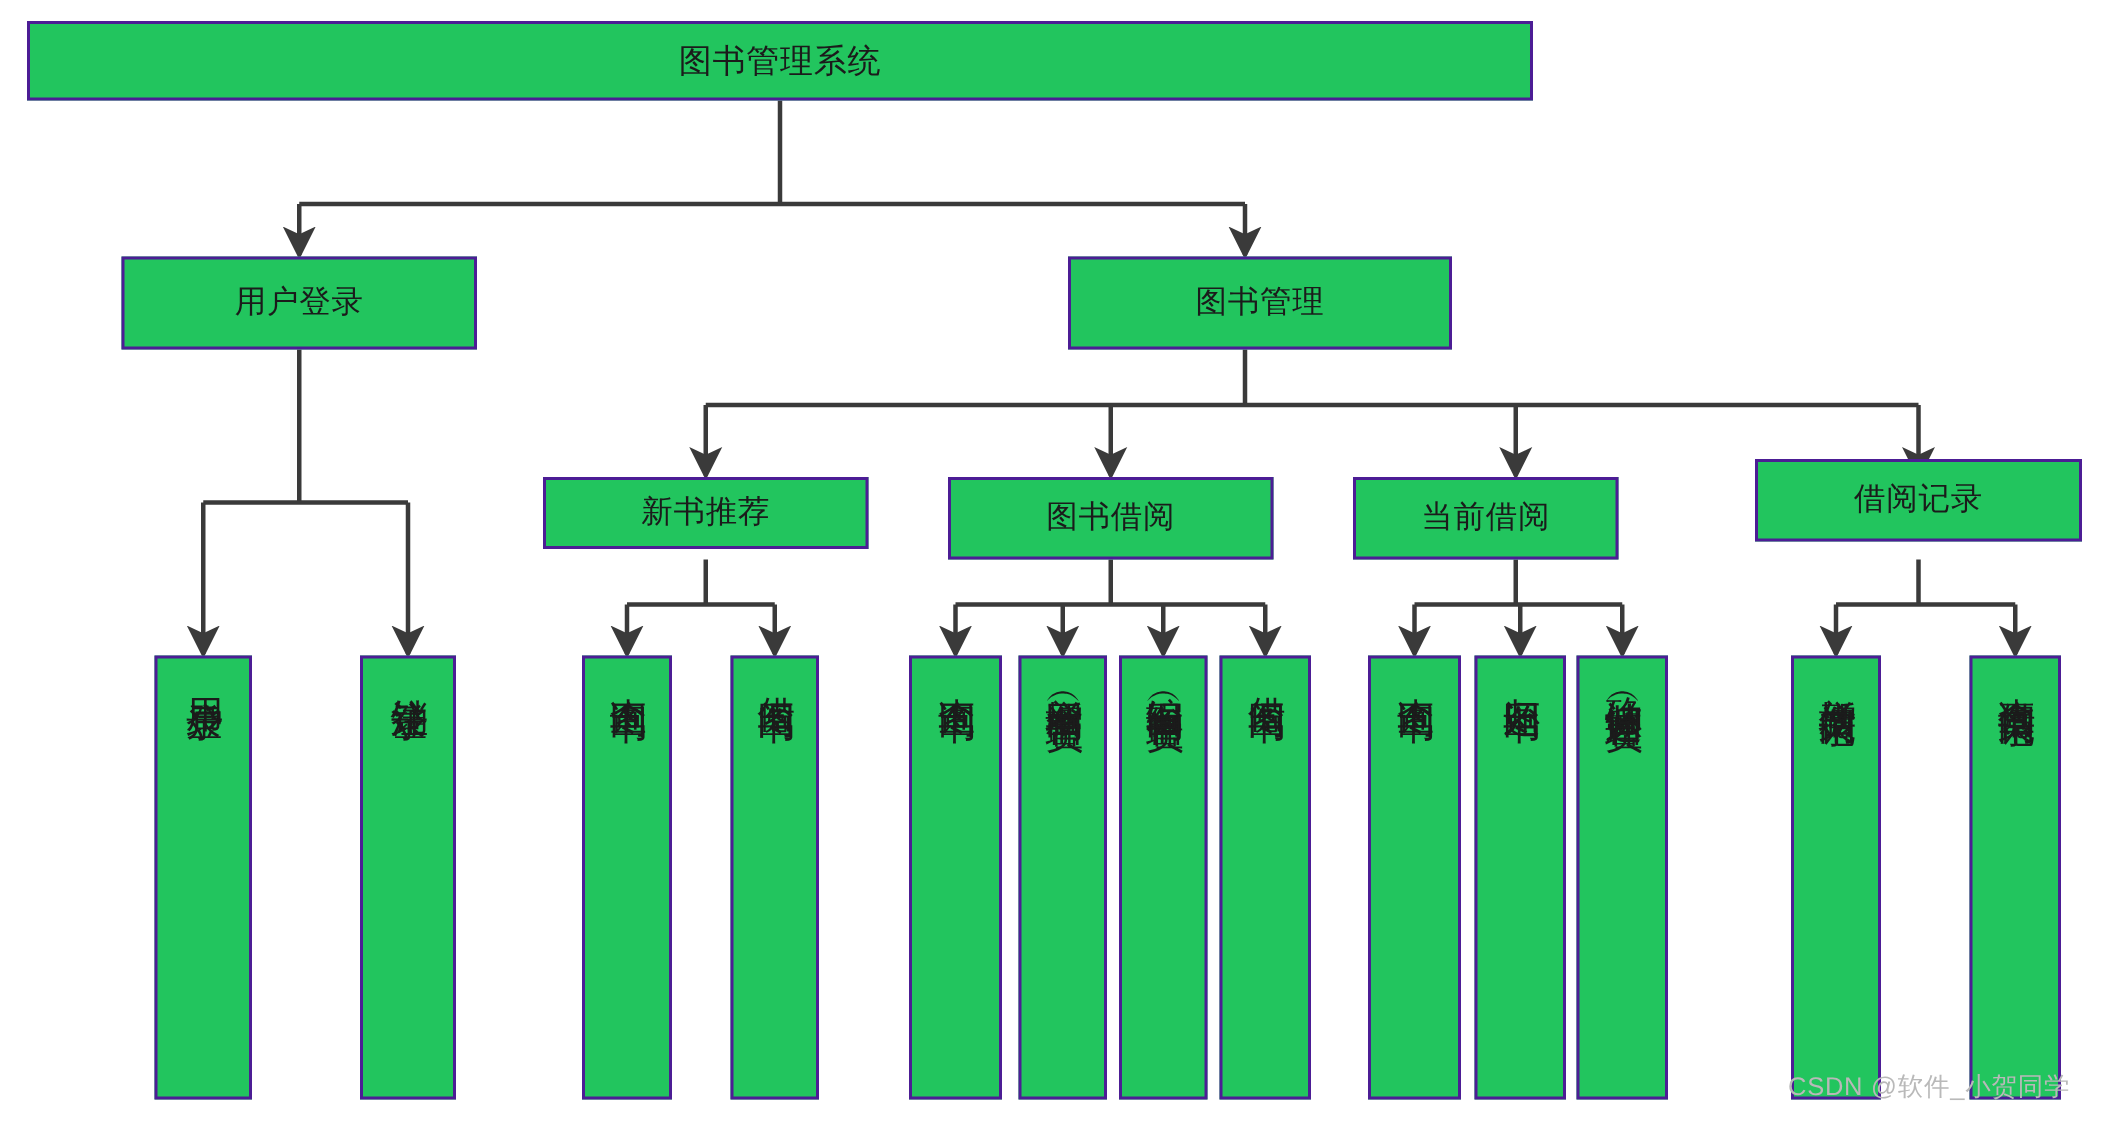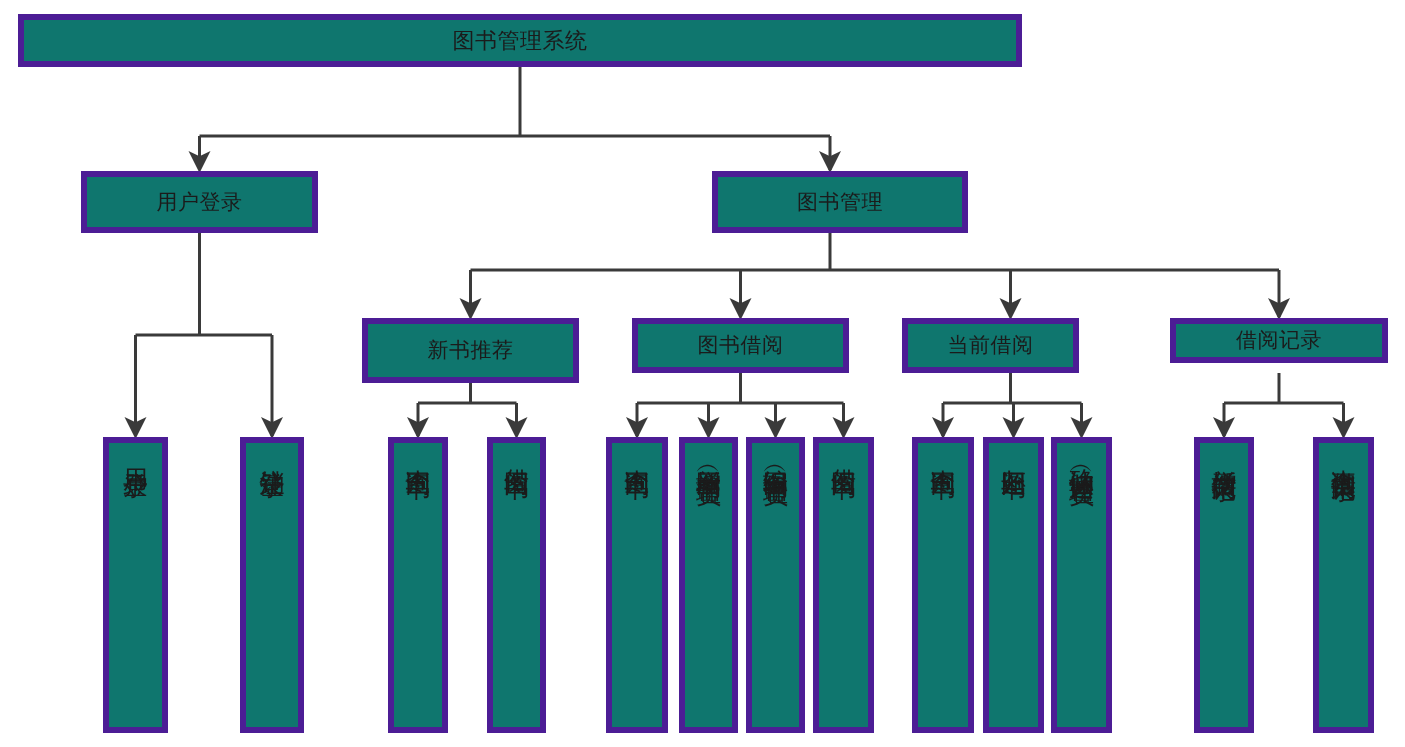--- a/index.html
+++ b/index.html
@@ -21,22 +21,22 @@
     position: absolute;
     left: 0;
     top: 0;
     width: 1405px;
     height: 747px;
     pointer-events: none;
   }
   .node {
     position: absolute;
     box-sizing: border-box;
-    background: #0f766e;
-    border: 6px solid #4c1d95;
+    background: #22c55e;
+    border: 2px solid #4c1d95;
     display: flex;
     align-items: center;
     justify-content: center;
     color: #1b1b1b;
   }
   .node .label {
     display: block;
     text-align: center;
     line-height: 1.18;
     letter-spacing: 0.5px;
@@ -117,30 +117,30 @@
   <div id="node-layer">
       <div class="node horiz root" style="left: 18px; top: 14px; width: 1004px; height: 53px;">
         <span class="label">图书管理系统</span>
       </div>
       <div class="node horiz" style="left: 81px; top: 171px; width: 237px; height: 62px;">
         <span class="label">用户登录</span>
       </div>
       <div class="node horiz" style="left: 712px; top: 171px; width: 256px; height: 62px;">
         <span class="label">图书管理</span>
       </div>
-      <div class="node horiz" style="left: 362px; top: 318px; width: 217px; height: 65px;">
+      <div class="node horiz" style="left: 362px; top: 318px; width: 217px; height: 48px;">
         <span class="label">新书推荐</span>
       </div>
       <div class="node horiz" style="left: 632px; top: 318px; width: 217px; height: 55px; align-items: center;">
         <span class="label">图书借阅</span>
       </div>
       <div class="node horiz" style="left: 902px; top: 318px; width: 177px; height: 55px;">
         <span class="label">当前借阅</span>
       </div>
-      <div class="node horiz" style="left: 1170px; top: 318px; width: 218px; height: 45px;">
+      <div class="node horiz" style="left: 1170px; top: 306px; width: 218px; height: 55px;">
         <span class="label">借阅记录</span>
       </div>
       <div class="node vert" style="left: 103px; top: 437px; width: 65px; height: 296px;">
         <span class="label">用户登录</span>
       </div>
       <div class="node vert" style="left: 240px; top: 437px; width: 64px; height: 296px;">
         <span class="label">注销登录</span>
       </div>
       <div class="node vert" style="left: 388px; top: 437px; width: 60px; height: 296px;">
         <span class="label">查询图书</span>
@@ -170,13 +170,14 @@
         <span class="label">确认归还（管理员）</span>
       </div>
       <div class="node vert" style="left: 1194px; top: 437px; width: 60px; height: 296px;">
         <span class="label">新增借阅记录</span>
       </div>
       <div class="node vert" style="left: 1313px; top: 437px; width: 61px; height: 296px;">
         <span class="label">查询借阅记录</span>
       </div>
     </div>
 
+  <div id="watermark" style="left: 1192px; top: 713px; color: rgb(185, 185, 185);">CSDN @软件_小贺同学</div>
 </div>
 
 </body></html>

